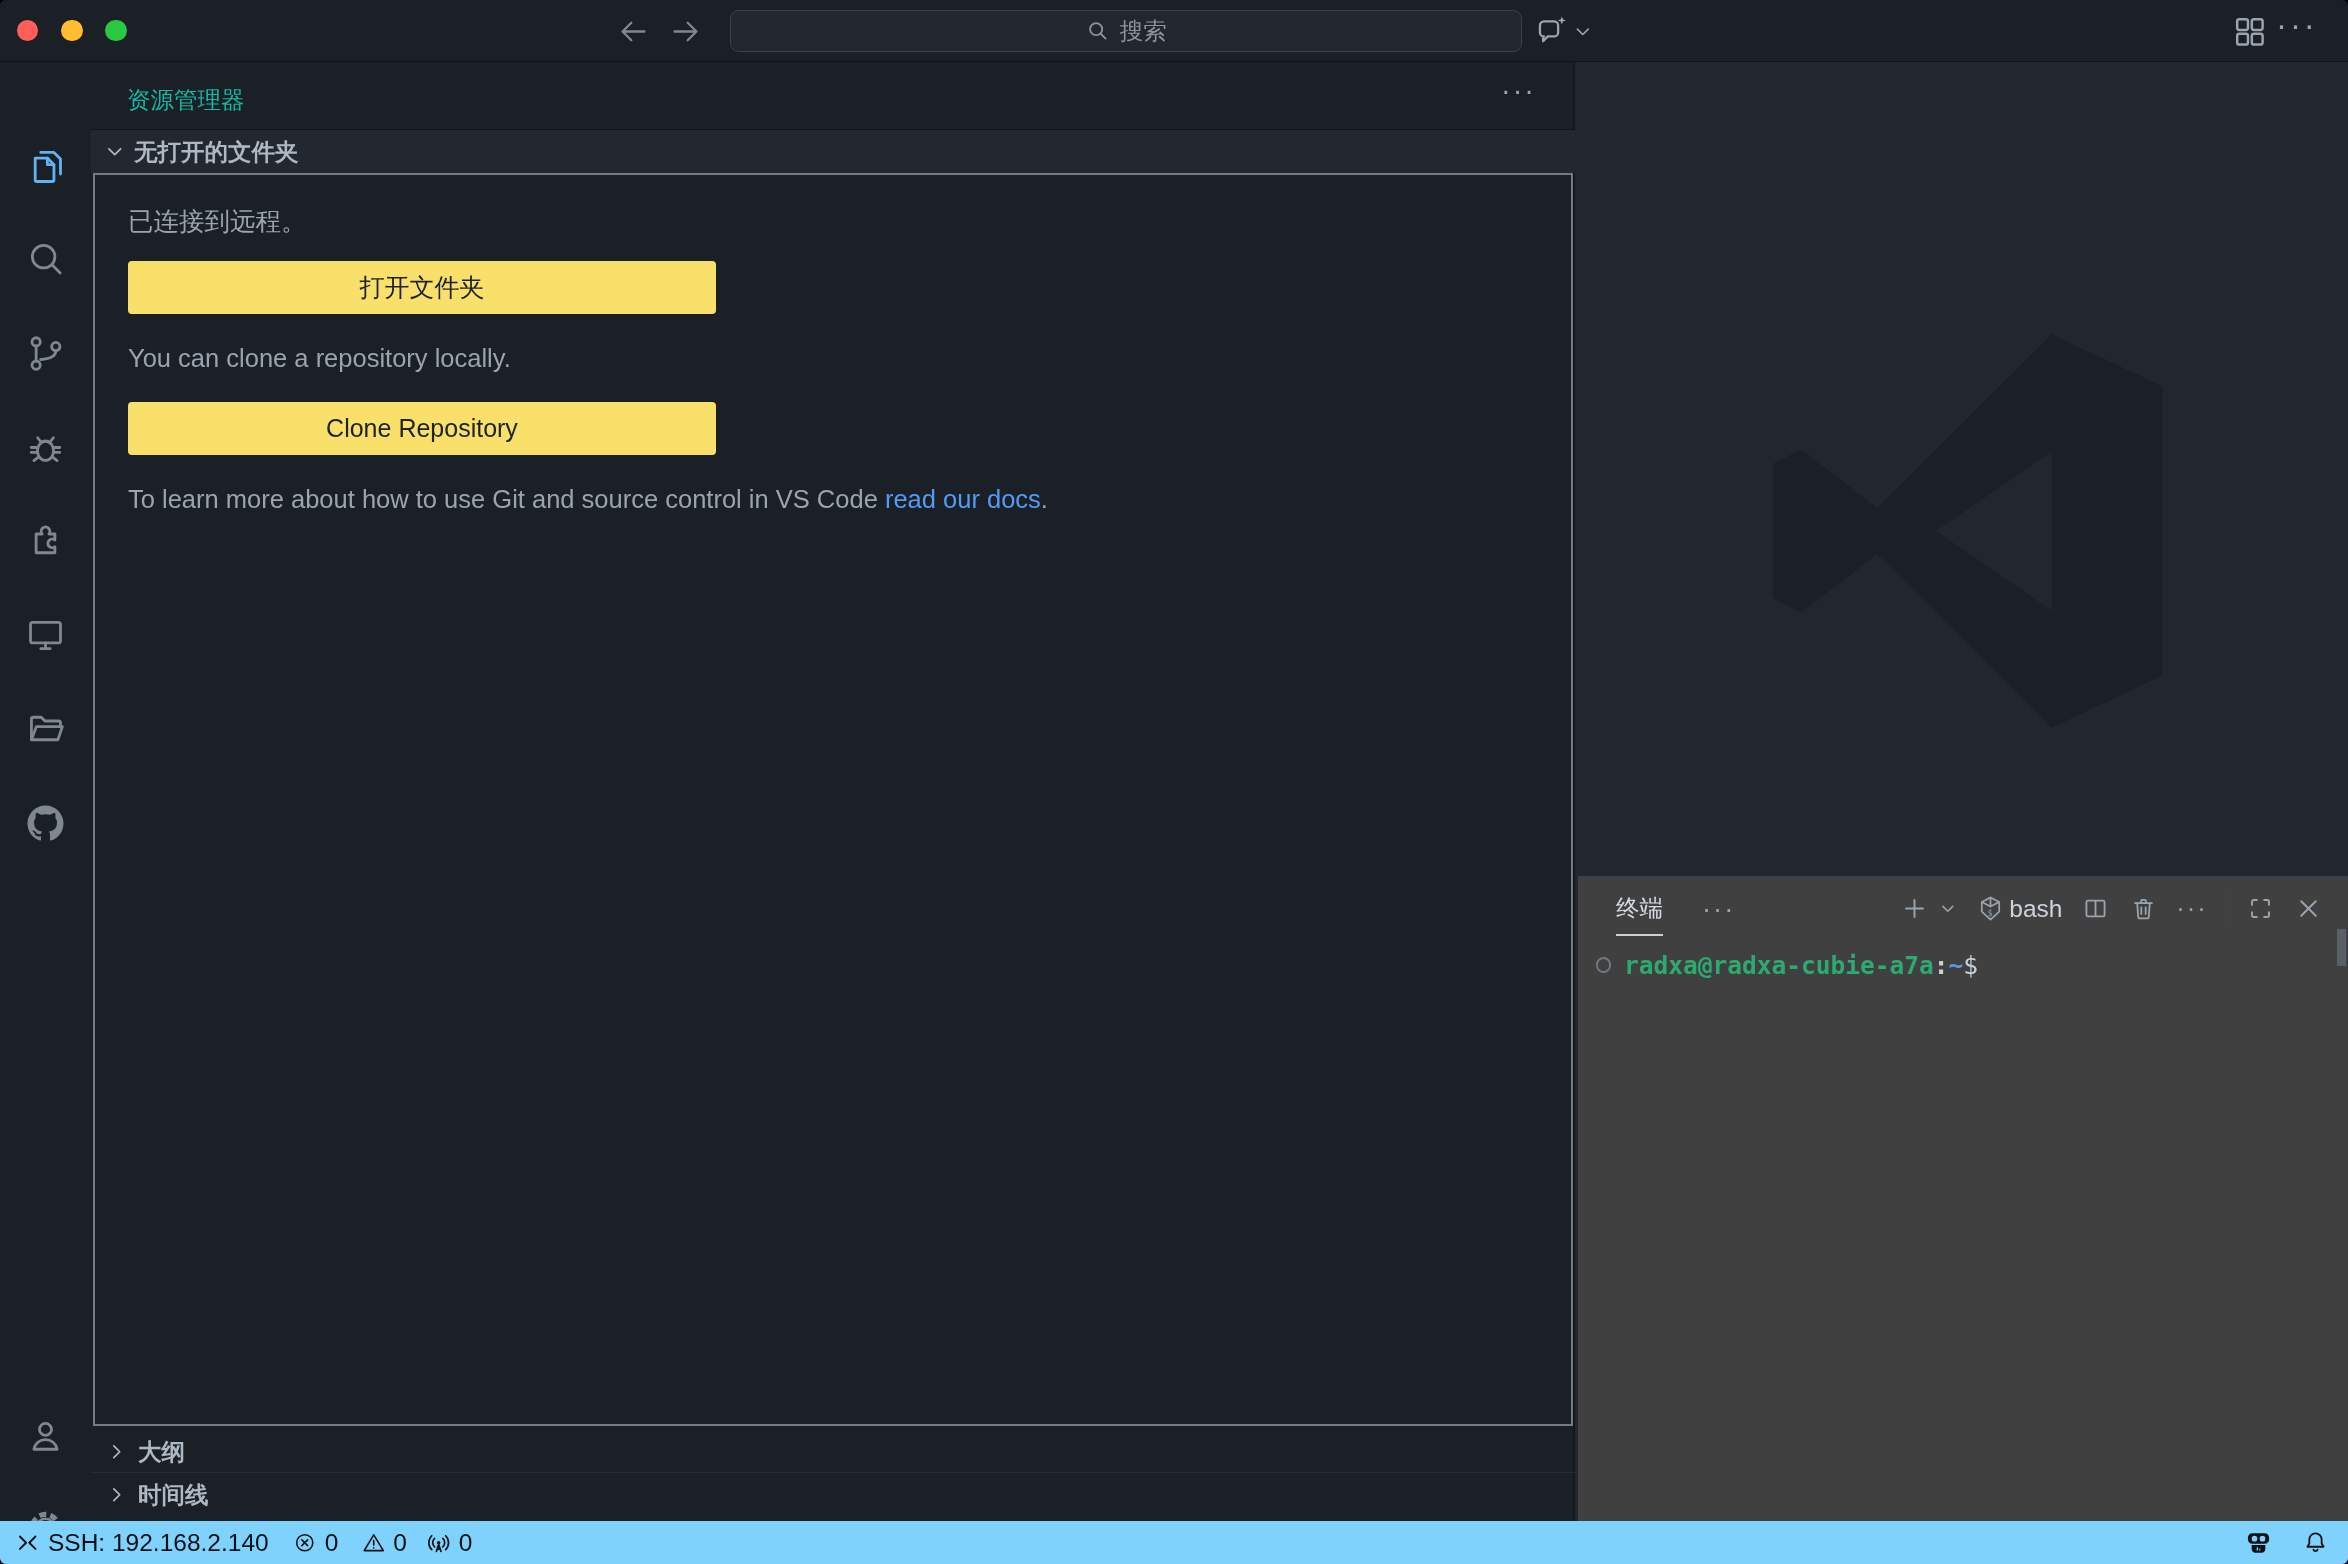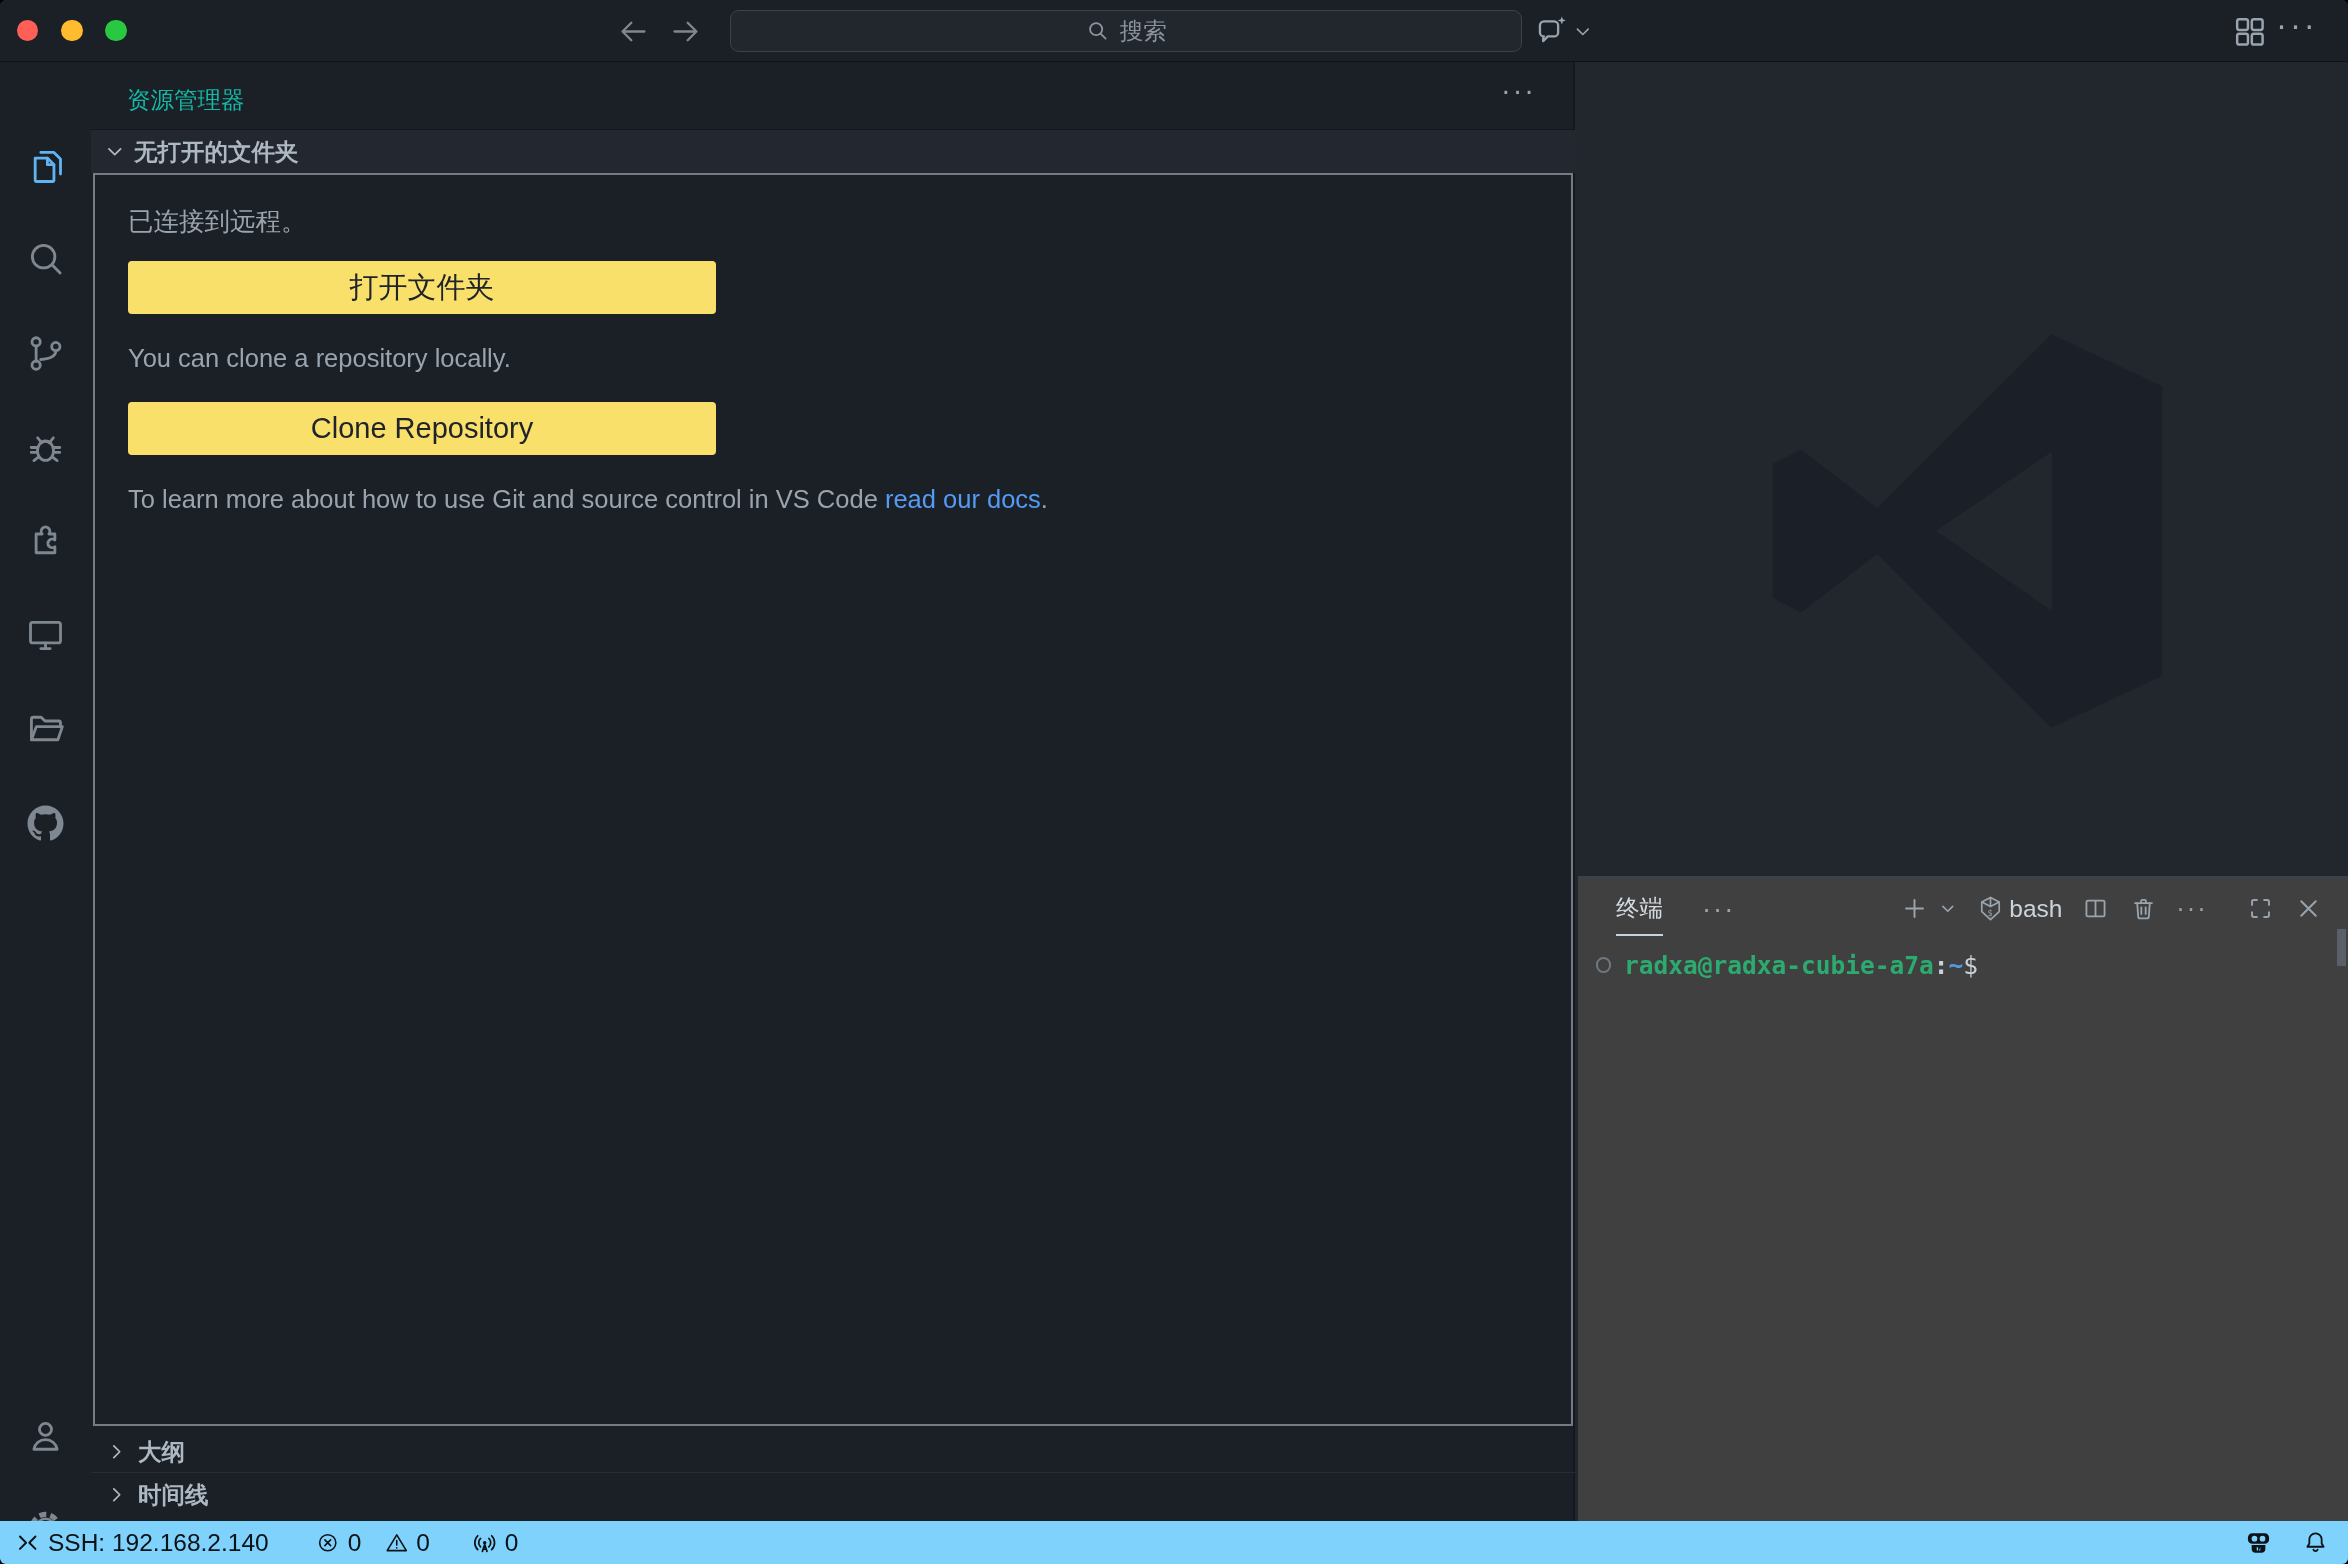--- a/index.html
+++ b/index.html
@@ -43,21 +43,21 @@
   .sb-section { position:absolute; left:0; top:67px; width:1484px; height:44px;
                 background:#232830; border-top:1px solid #12161c;
                 display:flex; align-items:center; cursor:pointer; }
   .sb-section .chev { margin-left:11.8px; color:#aeb8c2; }
   .sb-section .lbl { margin-left:7.8px; font-size:23.5px; font-weight:bold; color:#aeb8c2; }
   .welcome { position:absolute; left:2px; top:111px; width:1480px; height:1253px;
              border:2px solid #747b83;text-decoration:underline; }
   .w-text { position:absolute; left:33px; font-size:25.5px; color:#9aa4ae; }
   .w-btn { position:absolute; left:33px; width:588px; height:53px;
            background:var(--accent-button,#f8e06a); color:var(--accent-button-text,#20242a);
-           border:none; border-radius:3.9px; font-size:29px; font-weight:500;
+           border:none; border-radius:3.9px; font-size:25px; font-weight:500;
            font-family:inherit; cursor:pointer; }
   .w-docs { position:absolute; left:33px; top:310px; width:941px; font-size:25.5px; color:#9aa4ae; }
   .w-docs a { color:var(--link,#539bf5); text-decoration:none; cursor:pointer; }
   .sb-row { position:absolute; left:0; width:1484px; display:flex; align-items:center; cursor:pointer; }
   .sb-row .chev { margin-left:13.7px; color:#aeb8c2; }
   .sb-row .lbl { margin-left:9.8px; font-size:23.5px; font-weight:bold; color:#aeb8c2; }
   .row-outline { top:1369px; height:41px; }
   .row-timeline { top:1410px; height:45px; border-top:1px solid #262c34; }
 
   
@@ -87,21 +87,21 @@
   .p-col { color:#c9d1d9; }
   .p-path { color:var(--terminal-path-blue,#559ae0); }
   .p-dollar { color:#c9d1d9; font-weight:normal; }
   .term-scroll { position:absolute; right:2px; top:51px; width:8.8px; height:37px; background:#59606a; }
 
   
   .statusbar { position:absolute; left:0; top:1521px; width:2348px; height:43px;
                background:var(--status-bar-bg,#7ed2fc); color:var(--status-bar-text,#0d1217);
                display:flex; align-items:center; justify-content:space-between; }
   .sb-left, .sb-right { display:flex; align-items:center; }
-  .sb-left { padding-left:13.7px; gap:25px; }
+  .sb-left { padding-left:13.7px; gap:2px; }
   .sb-right { padding-right:17.6px; gap:27.4px; }
   .sb-item { display:flex; align-items:center; gap:6.9px; font-size:24.5px; cursor:pointer;
              background:none; border:none; color:inherit; font-family:inherit; }
   .sb-remote-text { margin-right:21.6px; }
   .gap-l { margin-left:15.7px; }
   svg { display:block; }
 </style>
 </head>
 <body>
 

